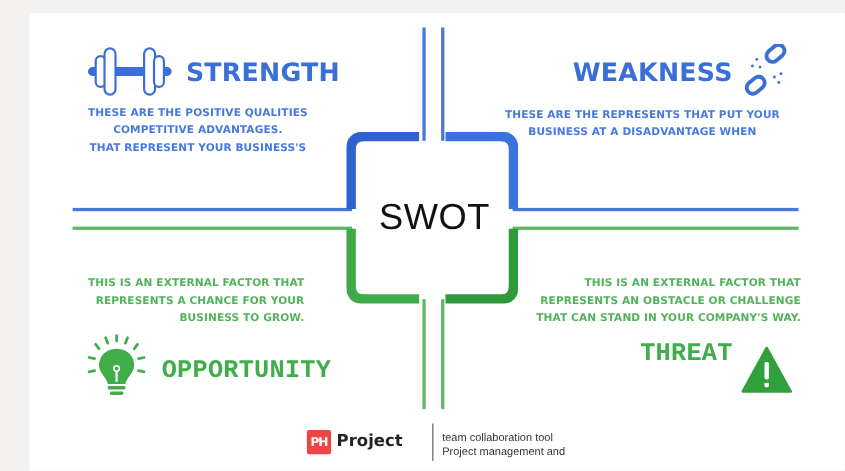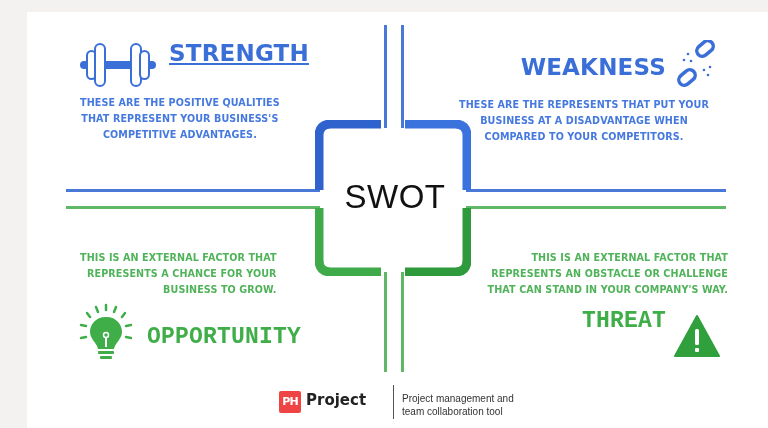--- a/index.html
+++ b/index.html
@@ -49,46 +49,45 @@
 </svg>
 <div class="swot-text">SWOT</div>
 
 <svg class="abs" style="left:78px; top:42px;" width="80" height="46" viewBox="0 0 80 46">
   <rect x="2" y="19" width="76" height="8" rx="4" fill="#3a6fd8"></rect>
   <rect x="9" y="9" width="9" height="28" rx="4.5" fill="#fff" stroke="#3a6fd8" stroke-width="2"></rect>
   <rect x="17" y="2" width="10" height="42" rx="5" fill="#fff" stroke="#3a6fd8" stroke-width="2"></rect>
   <rect x="53" y="2" width="10" height="42" rx="5" fill="#fff" stroke="#3a6fd8" stroke-width="2"></rect>
   <rect x="62" y="9" width="9" height="28" rx="4.5" fill="#fff" stroke="#3a6fd8" stroke-width="2"></rect>
 </svg>
-<div class="abs title blue" style="left:169px; top:40px;text-decoration:underline;">STRENGTH</div>
+<div class="abs title blue" style="left:169px; top:54px;">STRENGTH</div>
 <div class="abs desc blue" style="left:80px; top:95px;">
   <div>THESE ARE THE POSITIVE QUALITIES</div>
+  <div>COMPETITIVE ADVANTAGES.</div>
   <div>THAT REPRESENT YOUR BUSINESS'S</div>
-  <div>COMPETITIVE ADVANTAGES.</div>
 </div>
 
 <div class="abs title blue right" style="left:500px; top:54px; width:166px;">WEAKNESS</div>
 <svg class="abs" style="left:674px; top:40px;" width="44" height="50" viewBox="0 0 44 50">
   <g fill="none" stroke="#3a6fd8" stroke-width="3.5" stroke-linecap="round">
     <rect x="22" y="3" width="18" height="11" rx="5.5" transform="rotate(-40 31 8.5)"></rect>
     <rect x="4" y="32" width="18" height="11" rx="5.5" transform="rotate(-40 13 37.5)"></rect>
   </g>
   <g fill="#3a6fd8">
     <circle cx="14" cy="14" r="1.3"></circle>
       <circle cx="10" cy="20" r="1.3"></circle>
       <circle cx="17" cy="21" r="1.3"></circle>
     <circle cx="30" cy="30" r="1.3"></circle>
       <circle cx="36" cy="27" r="1.3"></circle>
       <circle cx="34" cy="35" r="1.3"></circle>
   </g>
 </svg>
 <div class="abs desc blue right" style="left:440px; top:97px; width:288px;">
   <div>THESE ARE THE REPRESENTS THAT PUT YOUR</div>
   <div>BUSINESS AT A DISADVANTAGE WHEN</div>
-  <div>COMPARED TO YOUR COMPETITORS.</div>
 </div>
 
 <div class="abs desc green" style="left:80px; top:250px;">
   <div>THIS IS AN EXTERNAL FACTOR THAT</div>
   <div>REPRESENTS A CHANCE FOR YOUR</div>
   <div>BUSINESS TO GROW.</div>
 </div>
 <svg class="abs" style="left:76px; top:303px;" width="60" height="62" viewBox="0 0 60 62">
   <g stroke="#3fae49" stroke-width="2.5" stroke-linecap="round">
     <line x1="30" y1="2" x2="30" y2="7"></line>
@@ -118,15 +117,15 @@
 <svg class="abs" style="left:673px; top:314px;" width="48" height="44" viewBox="0 0 48 44">
   <path d="M24 2 L46 42 L2 42 Z" fill="#2fa03c" stroke="#2fa03c" stroke-width="2" stroke-linejoin="round"></path>
   <rect x="22" y="15" width="4" height="16" rx="1.5" fill="#fff"></rect>
   <rect x="22" y="34" width="4" height="4" rx="1" fill="#fff"></rect>
 </svg>
 
 <div class="footer-logo">PH</div>
 <div class="footer-name">Project</div>
 <div class="footer-divider"></div>
 <div class="footer-tag">
+  <div>team collaboration tool</div>
   <div>Project management and</div>
-  <div>team collaboration tool</div>
 </div>
 
 </body></html>

